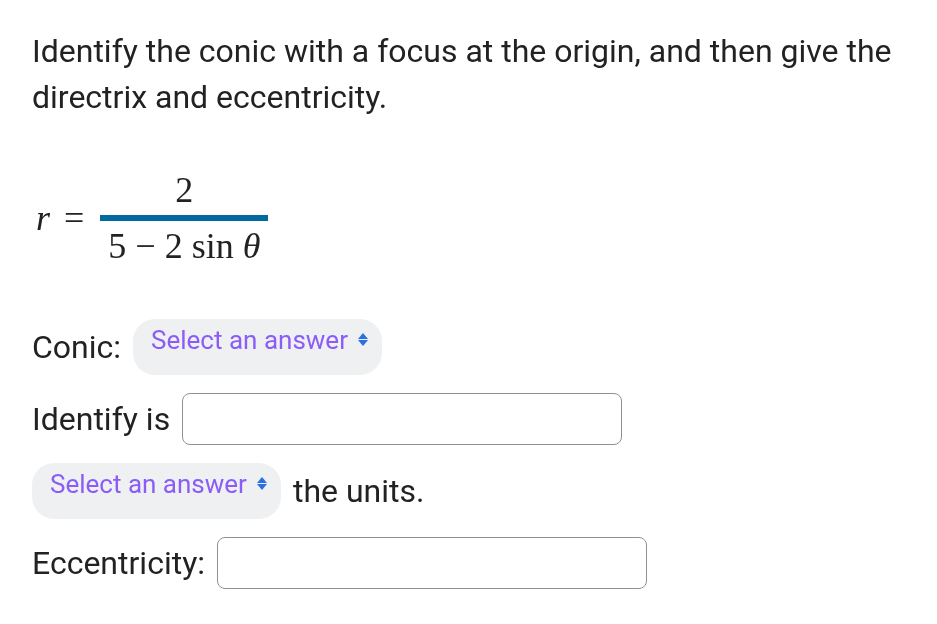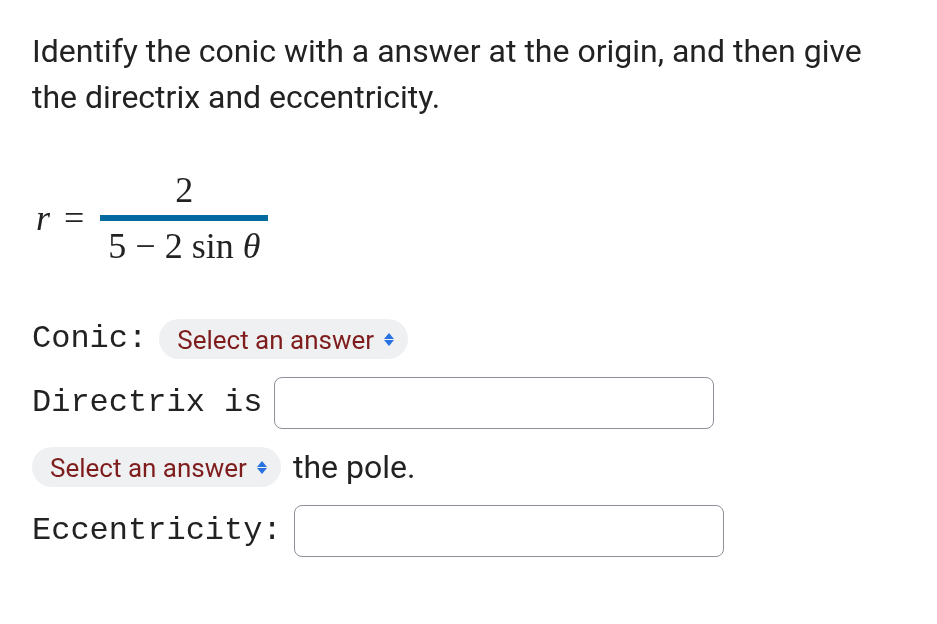--- a/index.html
+++ b/index.html
@@ -53,33 +53,32 @@
       font-size: 32px;
       margin-bottom: 18px;
       flex-wrap: nowrap;
     }
     .answer-row-last {
       margin-bottom: 8px;
     }
     .label {
       margin-right: 12px;
       white-space: nowrap;
-      font-family: Liberation Mono, monospace;
     }
     .after-text {
       margin-left: 12px;
       white-space: nowrap;
     }
     .select-pill {
       display: inline-flex;
       align-items: center;
       background: #eef0f2;
-      color: #7f1d1d;
+      color: #8b5cf6;
       font-size: 26px;
-      padding: 6px 14px 4px 18px;
+      padding: 6px 14px 20px 18px;
       border-radius: 22px;
       cursor: pointer;
       white-space: nowrap;
     }
     .select-pill .sort-icon {
       display: inline-flex;
       flex-direction: column;
       justify-content: center;
       margin-left: 10px;
       gap: 1px;
@@ -109,21 +108,21 @@
     .input-directrix {
       width: 440px;
     }
     .input-eccentricity {
       width: 430px;
     }
   </style>
 </head>
 <body>
 
-<div class="question-text">Identify the conic with a answer at the origin, and then give the directrix and eccentricity.</div>
+<div class="question-text">Identify the conic with a focus at the origin, and then give the directrix and eccentricity.</div>
 
 <div class="equation">
   <span class="eq-var">r</span>
   <span class="eq-eq">=</span>
   <span class="fraction">
     <span class="numerator">2</span>
     <span class="denominator">
       <span>5 − 2 sin <span style="font-style:italic;">θ</span></span>
     </span>
   </span>
@@ -134,31 +133,31 @@
   <span class="select-pill">
     <span>Select an answer</span>
     <span class="sort-icon">
       <span class="tri-up"></span>
       <span class="tri-down"></span>
     </span>
   </span>
 </div>
 
 <div class="answer-row">
-  <span class="label">Directrix is</span>
+  <span class="label">Identify is</span>
   <input type="text" class="text-input input-directrix" value="" style="">
 </div>
 
 <div class="answer-row">
   <span class="select-pill">
     <span>Select an answer</span>
     <span class="sort-icon">
       <span class="tri-up"></span>
       <span class="tri-down"></span>
     </span>
   </span>
-  <span class="after-text">the pole.</span>
+  <span class="after-text">the units.</span>
 </div>
 
 <div class="answer-row answer-row-last">
   <span class="label">Eccentricity:</span>
   <input type="text" class="text-input input-eccentricity" value="" style="">
 </div>
 
 </body></html>

